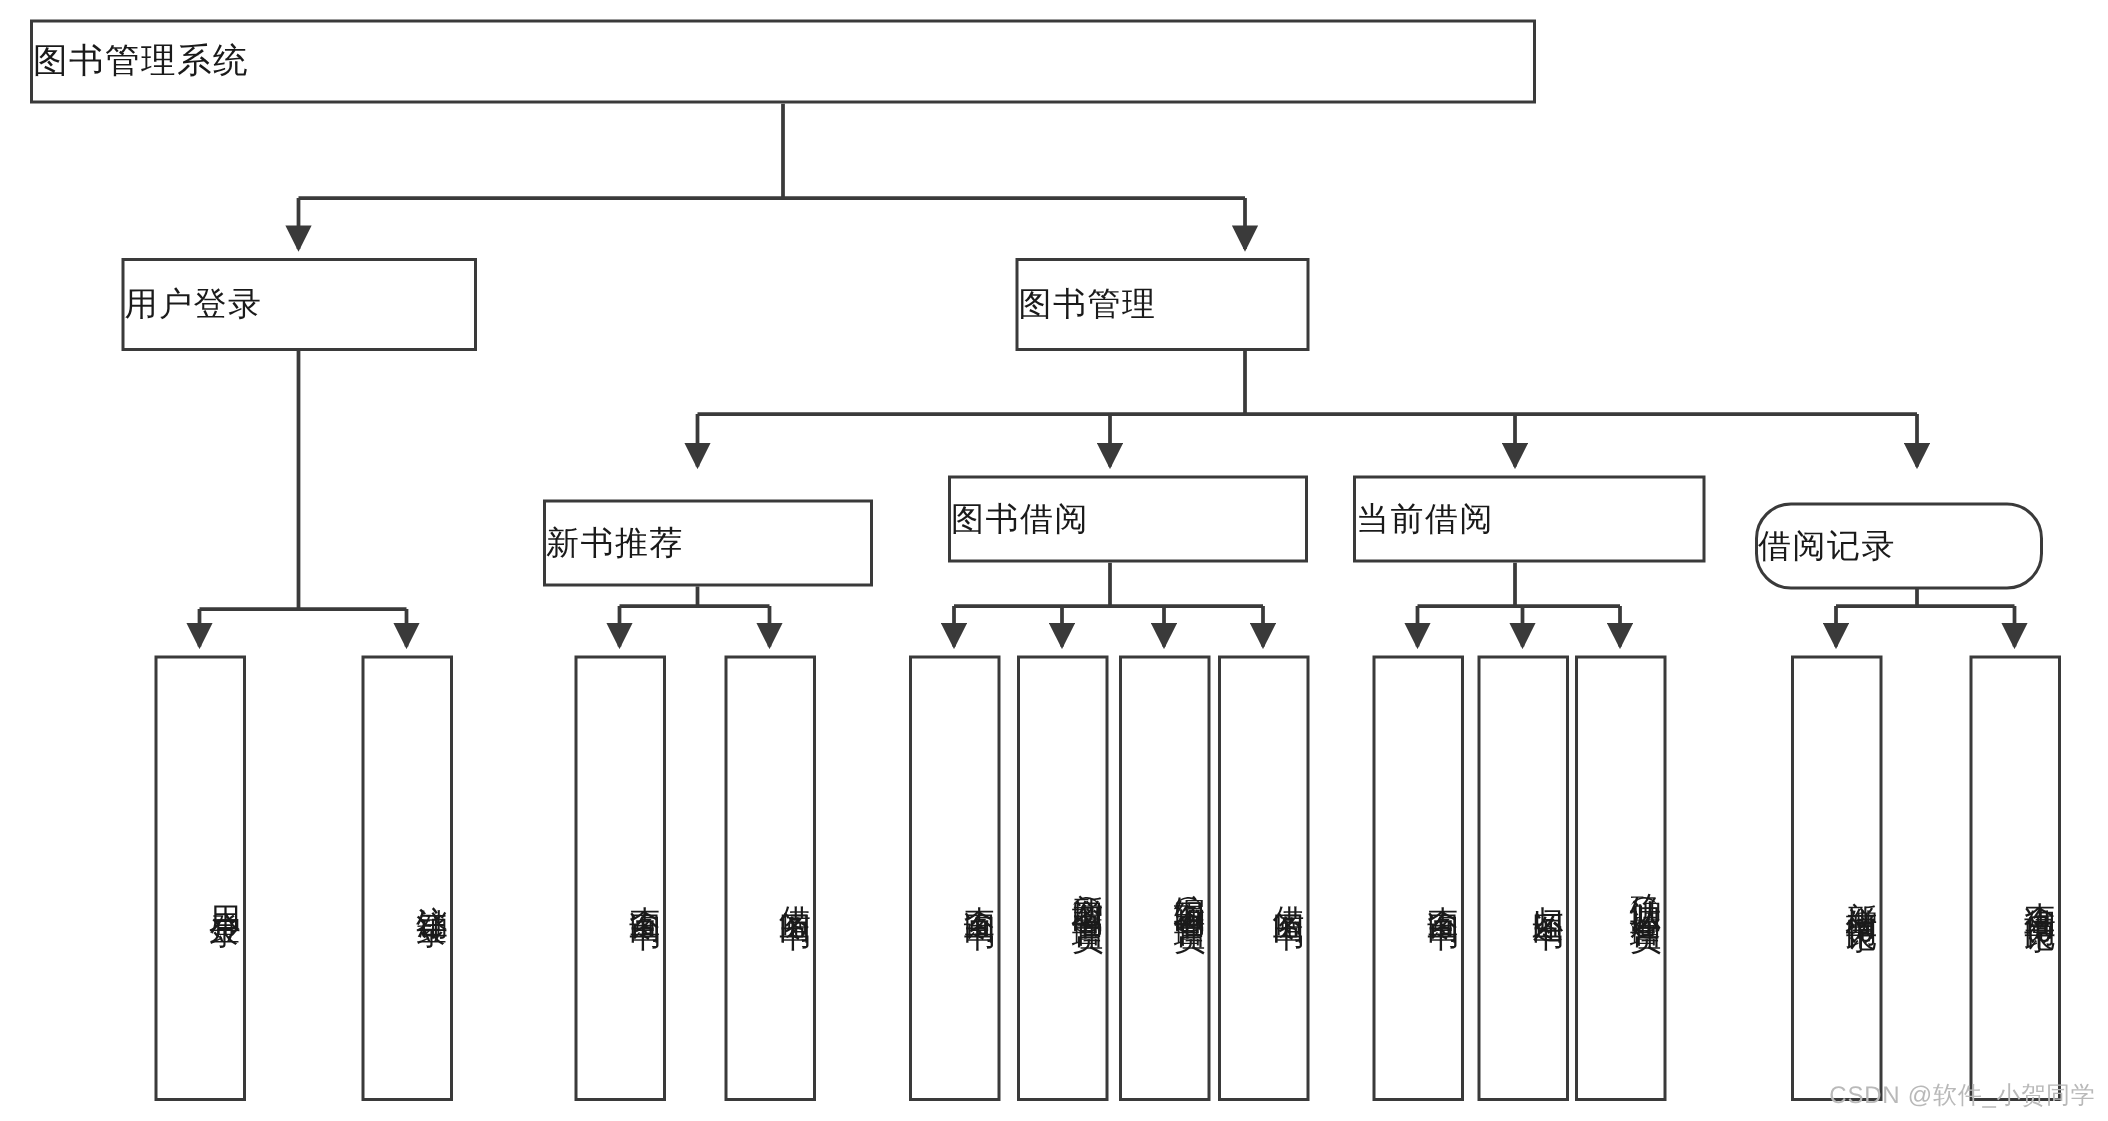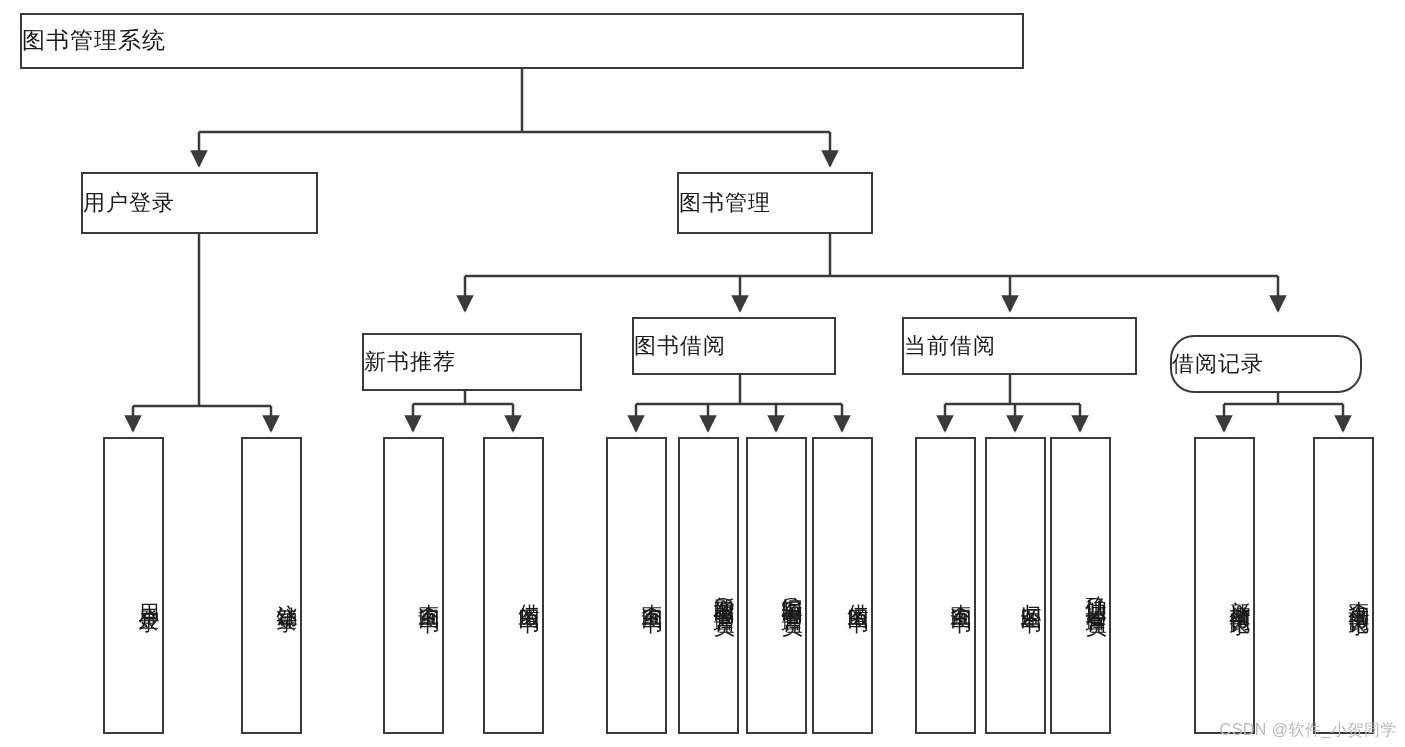--- a/index.html
+++ b/index.html
@@ -123,21 +123,21 @@
   <div class="node h" style="left:81px; top:172px; width:237px; height:62px;">
     <span>用户登录</span>
   </div>
   <div class="node h" style="left:677px; top:172px; width:196px; height:62px;">
     <span>图书管理</span>
   </div>
 
   <div class="node h" style="left:362px; top:317px; width:220px; height:58px;margin-top:16px;">
     <span>新书推荐</span>
   </div>
-  <div class="node h" style="left:632px; top:317px; width:204px; height:58px;">
+  <div class="node h" style="left:632px; top:317px; width:240px; height:58px;">
     <span>图书借阅</span>
   </div>
   <div class="node h" style="left:902px; top:317px; width:235px; height:58px;">
     <span>当前借阅</span>
   </div>
   <div class="node h" style="left:1170px; top:335px; width:192px; height:58px;border-radius:24px;">
     <span>借阅记录</span>
   </div>
 
   <div class="node v" style="left:103px; top:437px; width:61px; height:297px;">

